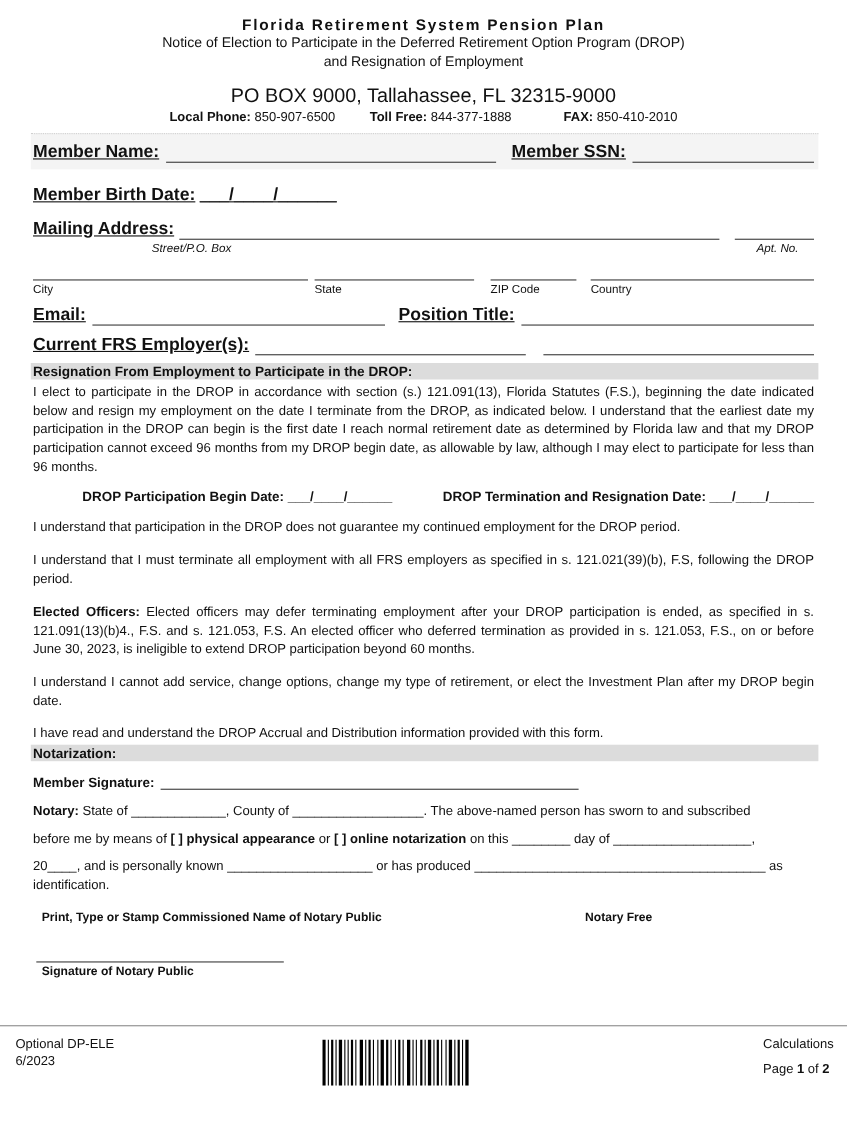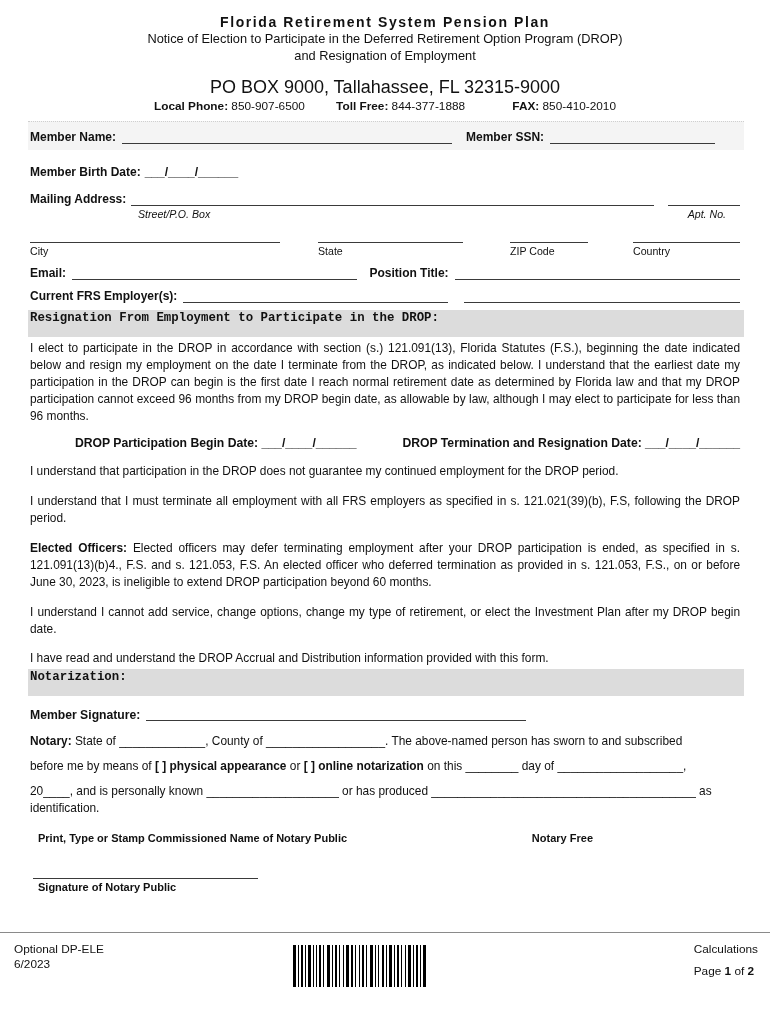--- a/index.html
+++ b/index.html
@@ -15,61 +15,61 @@
   .hdr { text-align: center; }
   .hdr .title { font-size: 14px; font-weight: bold; letter-spacing: 1.6px; padding-top: 4px; }
   .hdr .sub { font-size: 12.8px; line-height: 17px; }
   .hdr .addr { font-size: 18px; margin-top: 13px; }
   .hdr .phones { font-size: 11.8px; margin-top: 1px; }
   .b { font-weight: bold; }
   .gap28 { display: inline-block; width: 28px; }
   .gap44 { display: inline-block; width: 44px; }
 
   
-  .row { display: flex; align-items: center; font-size: 12px; }
+  .row { display: flex; align-items: flex-end; font-size: 16px; text-decoration: underline; }
   .lbl { font-weight: bold; white-space: nowrap; }
   .line { display: inline-block; border-bottom: 1.2px solid #3a3a3a; height: 13px; }
   .grow { flex: 1; }
   .member { margin-top: 8px; }
   .band { background: #f4f4f4; padding: 8px 4px 6px 2px; margin: 0 -4px 0 -2px; border-top: 1px dotted #cfcfcf; }
   .small-lbl { font-size: 10.6px; }
 
   .m-row2 { margin-top: 15px; }
   .m-row3 { margin-top: 13px; }
   .sublabels { display: flex; font-size: 10.6px; margin-top: 2px; font-style: italic; }
   .street-lbl { margin-left: 108px; }
   .apt-lbl { margin-left: auto; margin-right: 14px; }
 
-  .cityrow { display: flex; margin-top: 22px; gap: 32px; }
+  .cityrow { display: flex; margin-top: 22px; }
   .cell { display: flex; flex-direction: column; }
   .cell .line { height: 0; }
   .cell .small-lbl { margin-top: 2px; }
   .c-city { width: 250px; }
   .c-state { width: 145px; margin-left: 6px; }
   .c-zip { width: 78px; margin-left: 15px; }
   .c-country { flex: 1; margin-left: 13px; }
 
   .m-phones { margin-top: 11px; }
   .m-email { margin-top: 9px; }
   .m-emp { margin-top: 9px; }
   .mid-lbl { margin-left: 12px; }
   .emp-gap { width: 16px; }
 
   
   .sec-bar {
     background: #dcdcdc; font-size: 12.4px; font-weight: bold;
-    padding: 1px 4px 12px 2px; margin: 7px -4px 0 -2px; font-family: Liberation Mono, monospace;
+    padding: 1px 4px 0 2px; margin: 7px -4px 0 -2px;
   }
   .para { font-size: 11.9px; line-height: 17px; text-align: justify; margin-top: 13px; }
   .para.first { margin-top: 3px; }
   .dates-row { display: flex; font-size: 12.2px; font-weight: bold; margin-top: 11px; white-space: nowrap; justify-content: flex-end; }
   .dates-row .g2 { margin-left: 46px; }
 
   
-  .sig-row { display: flex; font-size: 12.2px; margin-top: 12px; }
+  .sig-row { display: flex; align-items: flex-end; font-size: 12.2px; margin-top: 12px; }
   .sig-row .line { width: 380px; margin-left: 6px; }
   .not-line { font-size: 11.9px; margin-top: 9px; line-height: 17px; }
   .not-line.sp { margin-top: 8px; }
   .notary-meta { display: flex; font-size: 11px; font-weight: bold; margin-top: 15px; padding-left: 8px; }
   .seal-lbl { margin-left: auto; margin-right: 147px; }
   .nsig-line { width: 225px; border-bottom: 1.2px solid #3a3a3a; margin-top: 34px; margin-left: 3px; }
   .nsig-lbl { font-size: 11px; font-weight: bold; margin-top: 2px; padding-left: 8px; }
 
   
   .footer { position: absolute; left: 0; right: 0; bottom: 0; height: 92px; }

